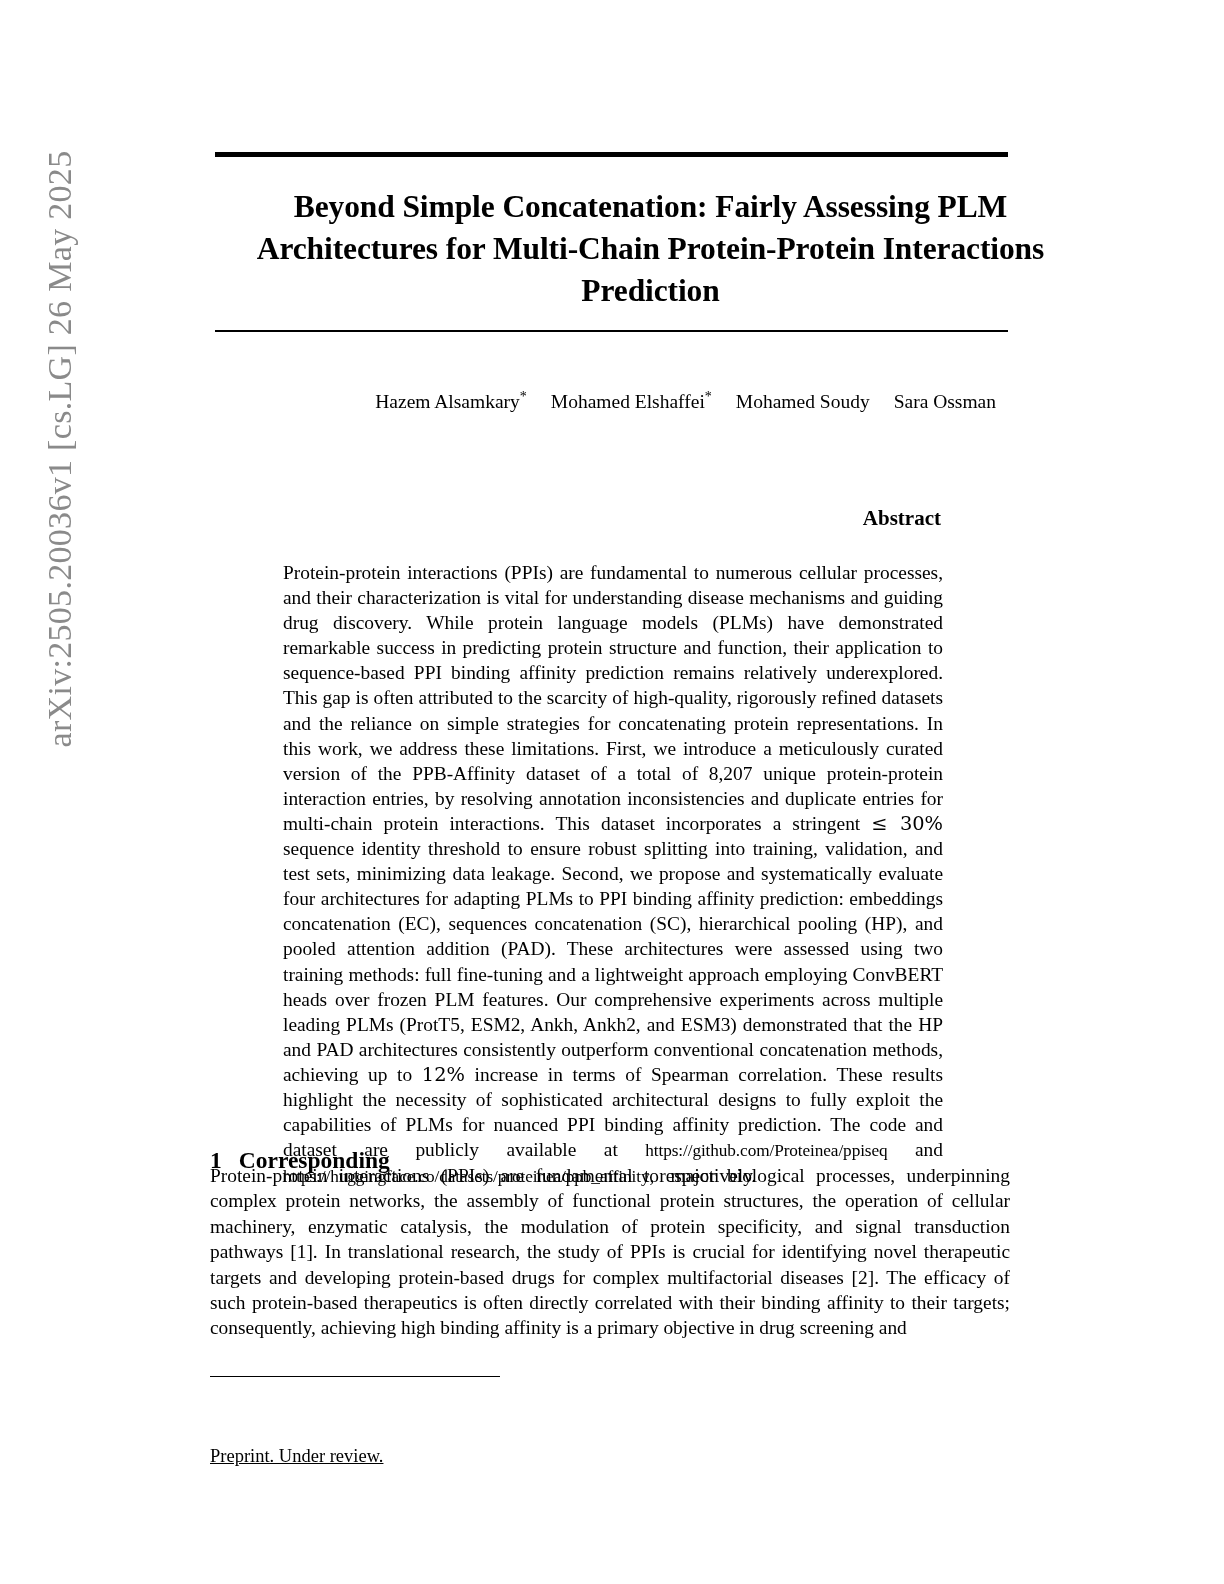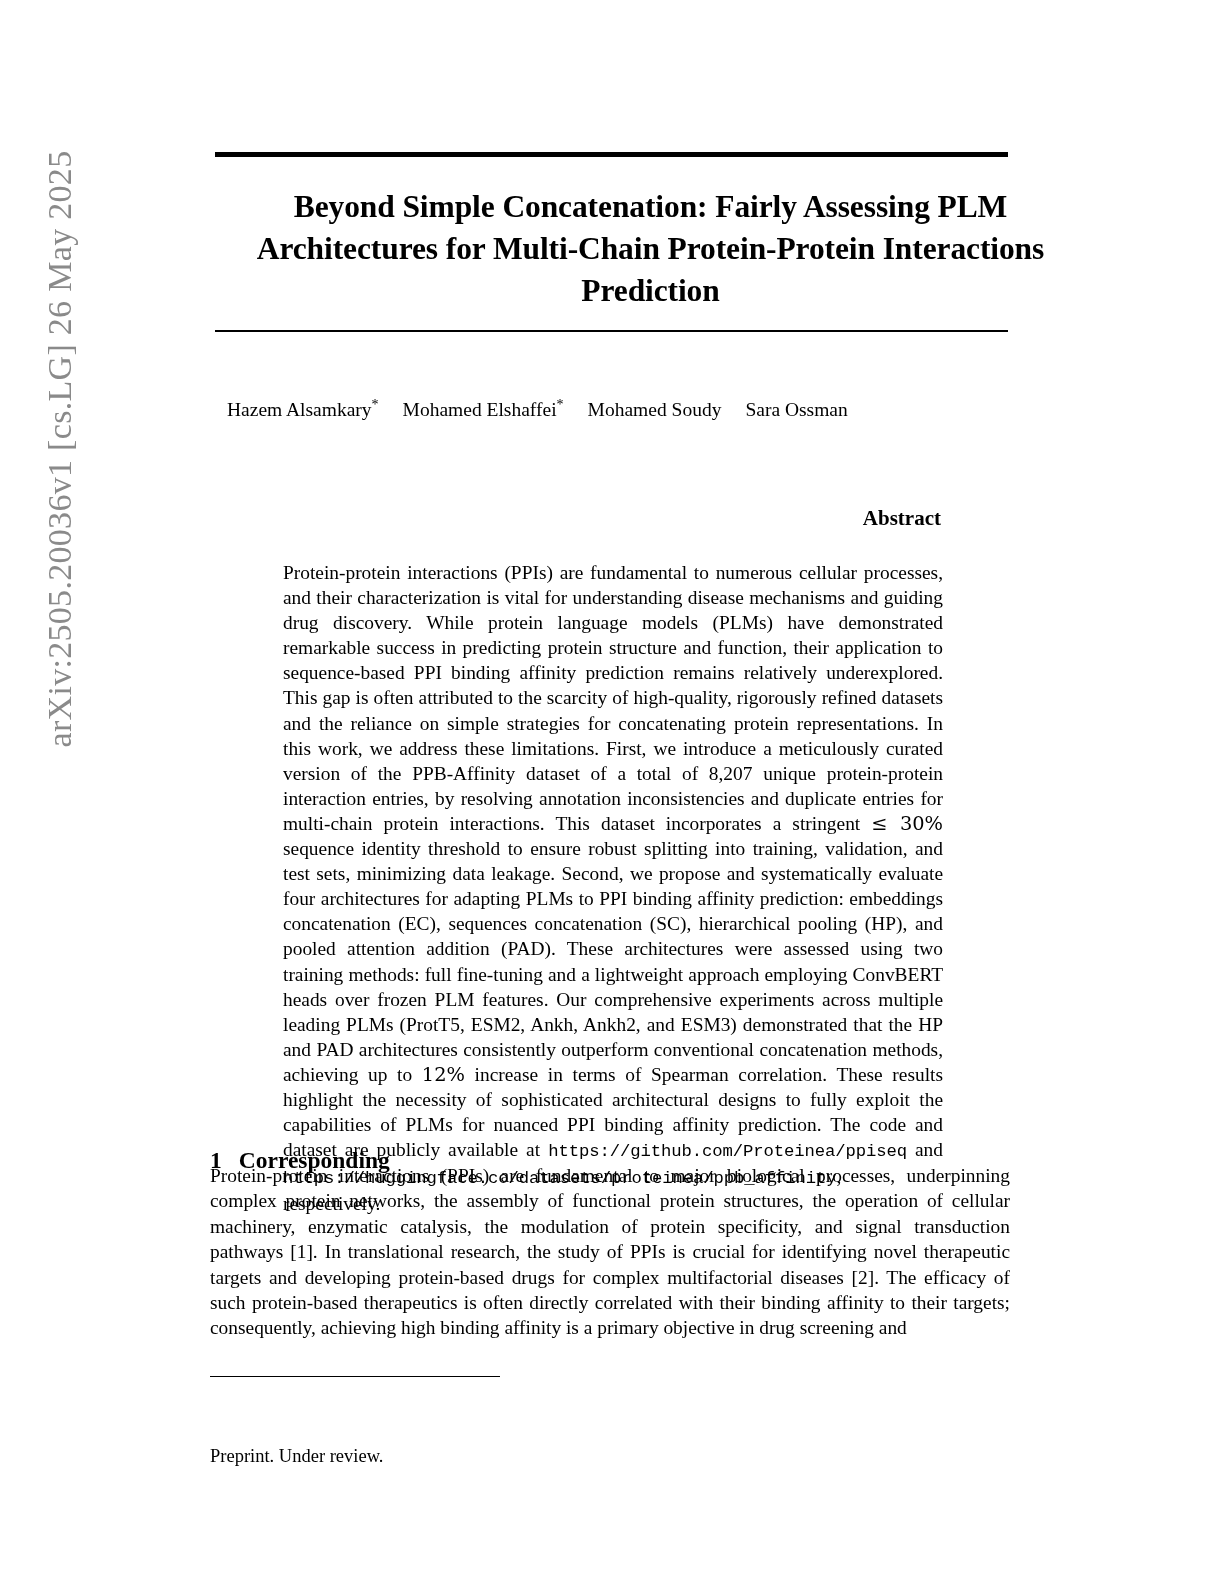--- a/index.html
+++ b/index.html
@@ -63,23 +63,23 @@
     font-weight: bold;
     line-height: 42px;
     letter-spacing: -0.1px;
     margin-left: 39px;
   }
 
   
   .authors {
     position: absolute;
     left: 215px;
-    top: 396px;
+    top: 388px;
     width: 793px;
-    text-align: left;
+    text-align: right;
     font-size: 19.5px;
     line-height: 28px;
   }
   .authors .arow { display: block; white-space: nowrap; }
   .authors .aname { margin: 0 12px; }
   .authors sup { font-size: 0.72em; vertical-align: super; line-height: 0; }
   .affiliation { display: block; }
 
   
   .abstract-heading {
@@ -96,21 +96,21 @@
     left: 283px;
     top: 560px;
     width: 660px;
     font-size: 19.4px;
     line-height: 25.1px;
     text-align: justify;
     text-justify: inter-word;
     hyphens: none;
   }
   .mono {
-    font-family: Liberation Mono, monospace;
+    font-family: Liberation Serif, serif;
     font-size: 0.89em;
     letter-spacing: -0.1px;
   }
   .mathy { font-family: "DejaVu Serif", serif; }
 
   
   .section-heading {
     position: absolute;
     left: 210px;
     top: 1147px;
@@ -149,20 +149,21 @@
     line-height: 25px;
   }
   .footnotes .fn { display: block; }
   .footnotes sup { font-size: 0.72em; vertical-align: super; line-height: 0; }
 
   .preprint-note {
     position: absolute;
     left: 210px;
     top: 1446px;
     font-size: 18.5px;
+    text-decoration: underline;
   }
 </style>
 </head>
 <body>
 
 <div class="page">
 
   <div class="arxiv-stamp">arXiv:2505.20036v1  [cs.LG]  26 May 2025</div>
 
   <div class="rule-top"></div>

